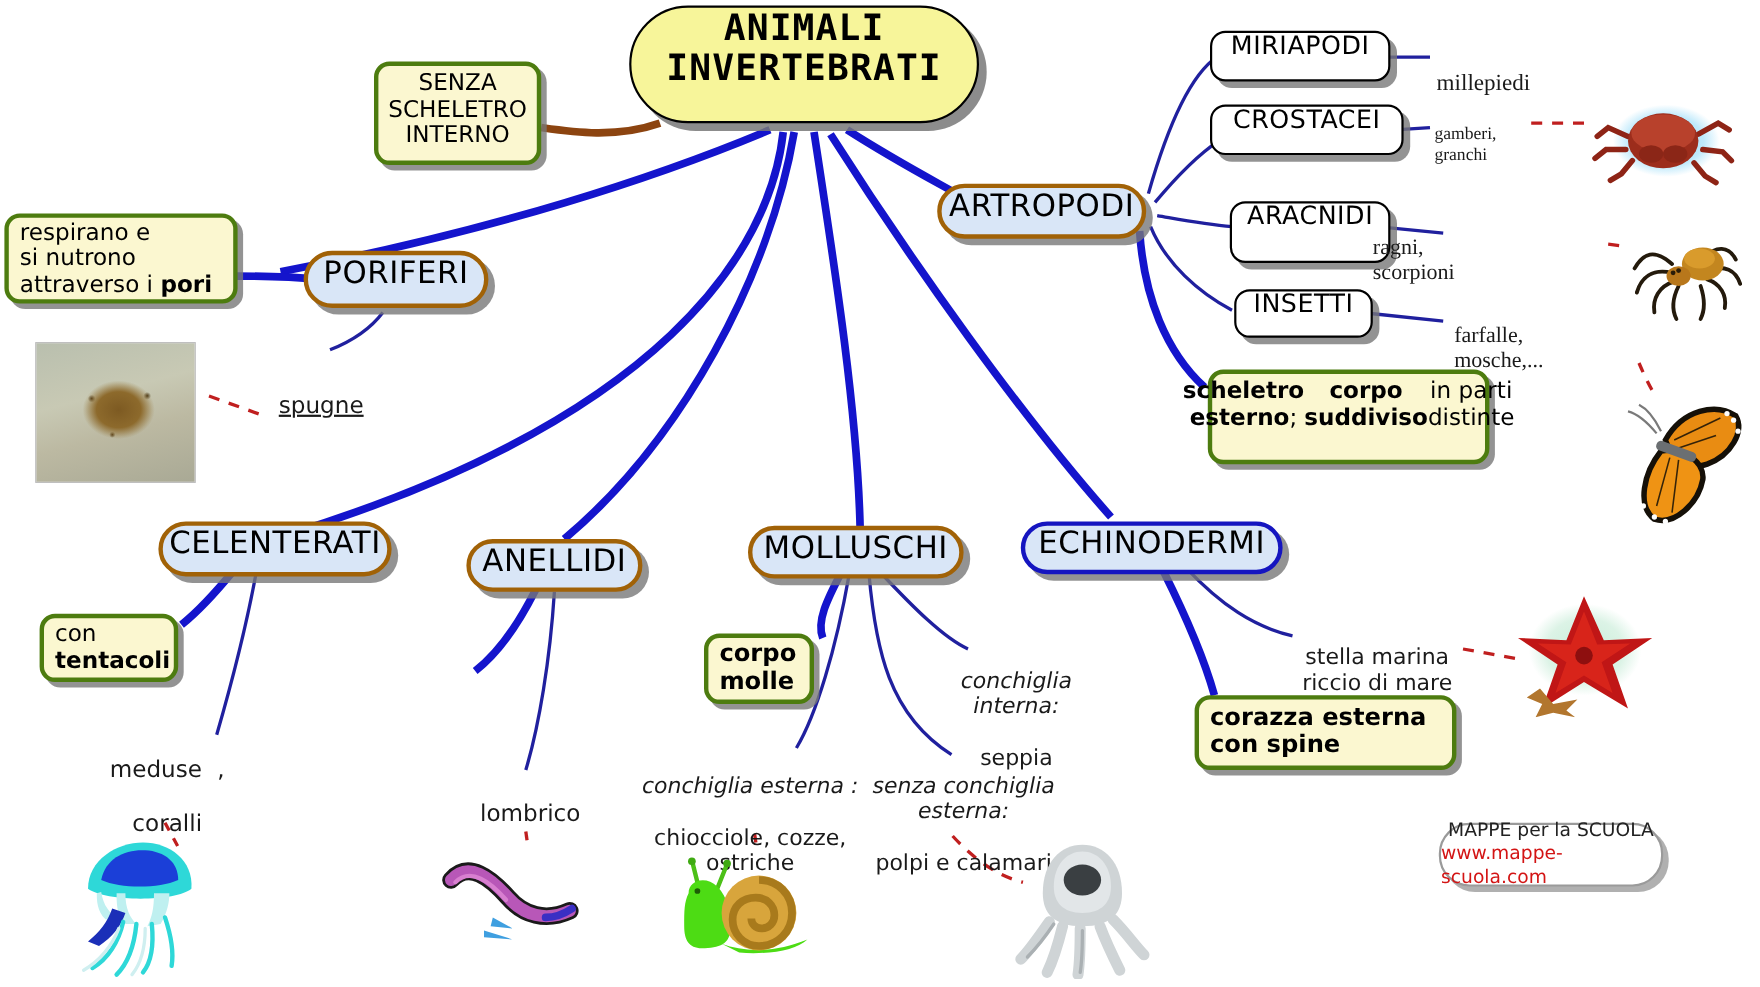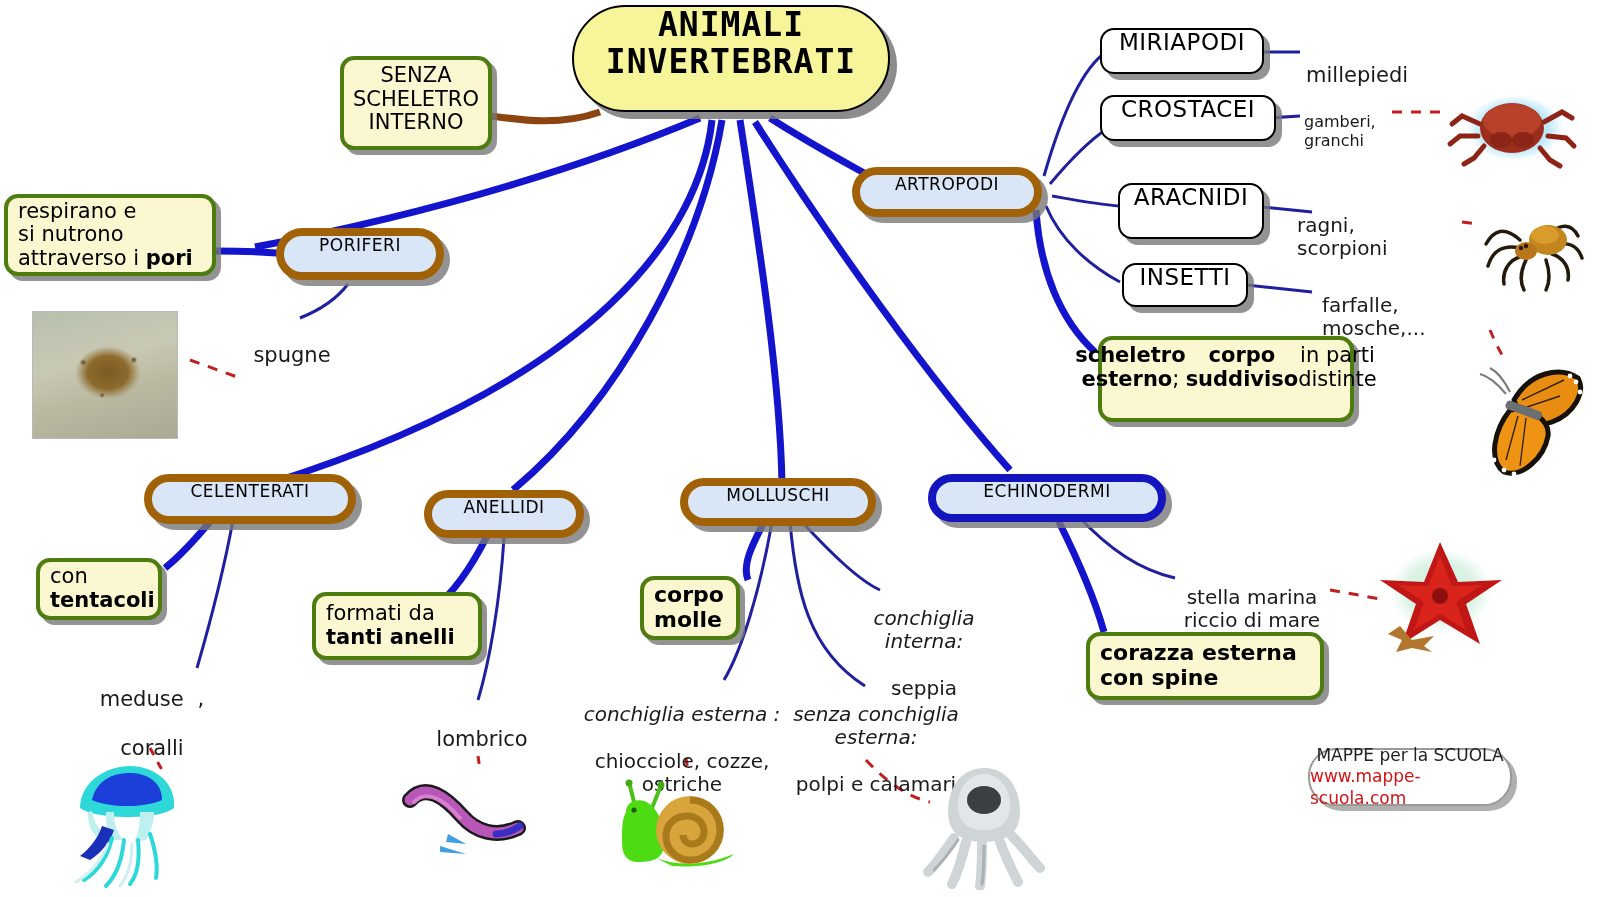--- a/index.html
+++ b/index.html
@@ -36,24 +36,24 @@
     box-shadow: 7px 7px 0 0 rgba(120,120,120,0.85);
     font-family: "DejaVu Sans Mono", monospace;
     font-size: 33px;
     font-weight: 700;
     letter-spacing: 1px;
   }
 
   
   .cat {
     background: #d9e6f7;
-    border: 8px solid #a16207;
+    border: 4px solid #a16207;
     border-radius: 40px;
     box-shadow: 6px 6px 0 0 rgba(120,120,120,0.8);
-    font-size: 17px;
+    font-size: 28px;
     letter-spacing: 0.5px;
   }
   .cat.blueline { border-color:#1515c0; }
 
   
   .note {
     background: #fbf7d0;
     border: 4px solid #4d7c0f;
     border-radius: 14px;
     box-shadow: 5px 5px 0 0 rgba(120,120,120,0.8);
@@ -74,21 +74,21 @@
 
   
   .lbl {
     position: absolute;
     font-size: 21px;
     color: #1a1a1a;
     text-align: center;
     line-height: 1.18;
     white-space: pre-line;
   }
-  .lbl.left { text-align: left; }
+  .lbl.left { text-align: left; font-family: Liberation Serif, serif; }
   .lbl .it { font-style: italic; }
 
   
   .watermark {
     position: absolute;
     background: #ffffff;
     border: 2px solid #9a9a9a;
     border-radius: 28px;
     box-shadow: 5px 5px 0 0 rgba(150,150,150,0.75);
     display: flex;
@@ -172,21 +172,21 @@
   <div class="node cat" style="left:276px; top:228px; width:168px; height:52px;">
     <span>PORIFERI</span>
   </div>
 
   <div class="node note" style="left:4px; top:194px; width:212px; height:82px; flex-direction:column; font-size:21px;">
     <span>respirano e</span>
     <span>si nutrono</span>
     <span><span>attraverso i </span><b>pori</b></span>
   </div>
 
-  <div class="lbl" style="left:240px; top:318px; width:104px;">
+  <div class="lbl" style="left:240px; top:331px; width:104px;text-decoration:underline;">
     <span>spugne</span>
   </div>
 
   <div class="pic" style="left:32px; top:311px; width:146px; height:128px; border:1px solid #b9b9b9;
               background:
                 radial-gradient(ellipse 42px 34px at 52% 48%, #7d5a22 0%, #8d6a2c 48%, rgba(150,120,60,0.2) 72%, rgba(150,120,60,0) 78%),
                 radial-gradient(circle 5px at 35% 40%, #3d2a0c 0%, rgba(61,42,12,0) 70%),
                 radial-gradient(circle 4px at 62% 55%, #3d2a0c 0%, rgba(61,42,12,0) 70%),
                 radial-gradient(circle 4px at 48% 66%, #4a3411 0%, rgba(74,52,17,0) 70%),
                 radial-gradient(circle 5px at 70% 38%, #42300f 0%, rgba(66,48,15,0) 70%),
@@ -208,21 +208,21 @@
     <span>CROSTACEI</span>
   </div>
   <div class="lbl left" style="left:1304px; top:94px; width:140px; font-size:16px;">
     <span>gamberi,
 granchi</span>
   </div>
 
   <div class="node sub" style="left:1118px; top:183px; width:146px; height:56px;">
     <span>ARACNIDI</span>
   </div>
-  <div class="lbl left" style="left:1297px; top:190px; width:150px; font-size:20px;">
+  <div class="lbl left" style="left:1248px; top:190px; width:150px; font-size:20px;">
     <span>ragni,
 scorpioni</span>
   </div>
 
   <div class="node sub" style="left:1122px; top:263px; width:126px; height:44px;">
     <span>INSETTI</span>
   </div>
   <div class="lbl left" style="left:1322px; top:270px; width:160px; font-size:20px;">
     <span>farfalle,
 mosche,...</span>
@@ -332,24 +332,20 @@
         <path d="M46,88 C40,104 28,118 14,126"></path>
           <path d="M70,88 C70,106 66,120 58,130"></path>
       </g>
     </svg>
   </div>
 
   <div class="node cat" style="left:424px; top:490px; width:160px; height:48px;">
     <span>ANELLIDI</span>
   </div>
 
-  <div class="node note" style="left:312px; top:592px; width:170px; height:68px; flex-direction:column; font-size:21px;">
-    <span>formati da</span>
-    <span><b>tanti anelli</b></span>
-  </div>
 
   <div class="lbl" style="left:412px; top:702px; width:140px;">
     <span>lombrico</span>
   </div>
 
   <div class="pic" style="left:400px; top:772px; width:140px; height:88px;">
     <svg width="140" height="88" viewBox="0 0 140 88">
       <path d="M10,28 C26,10 46,26 62,44 C76,60 96,66 118,56" stroke="#1a1a1a" stroke-width="16" fill="none" stroke-linecap="round"></path>
       <path d="M10,28 C26,10 46,26 62,44 C76,60 96,66 118,56" stroke="#b857b8" stroke-width="11" fill="none" stroke-linecap="round"></path>
       <path d="M14,30 C28,16 46,30 60,46" stroke="#d87fd0" stroke-width="4" fill="none" stroke-linecap="round"></path>

